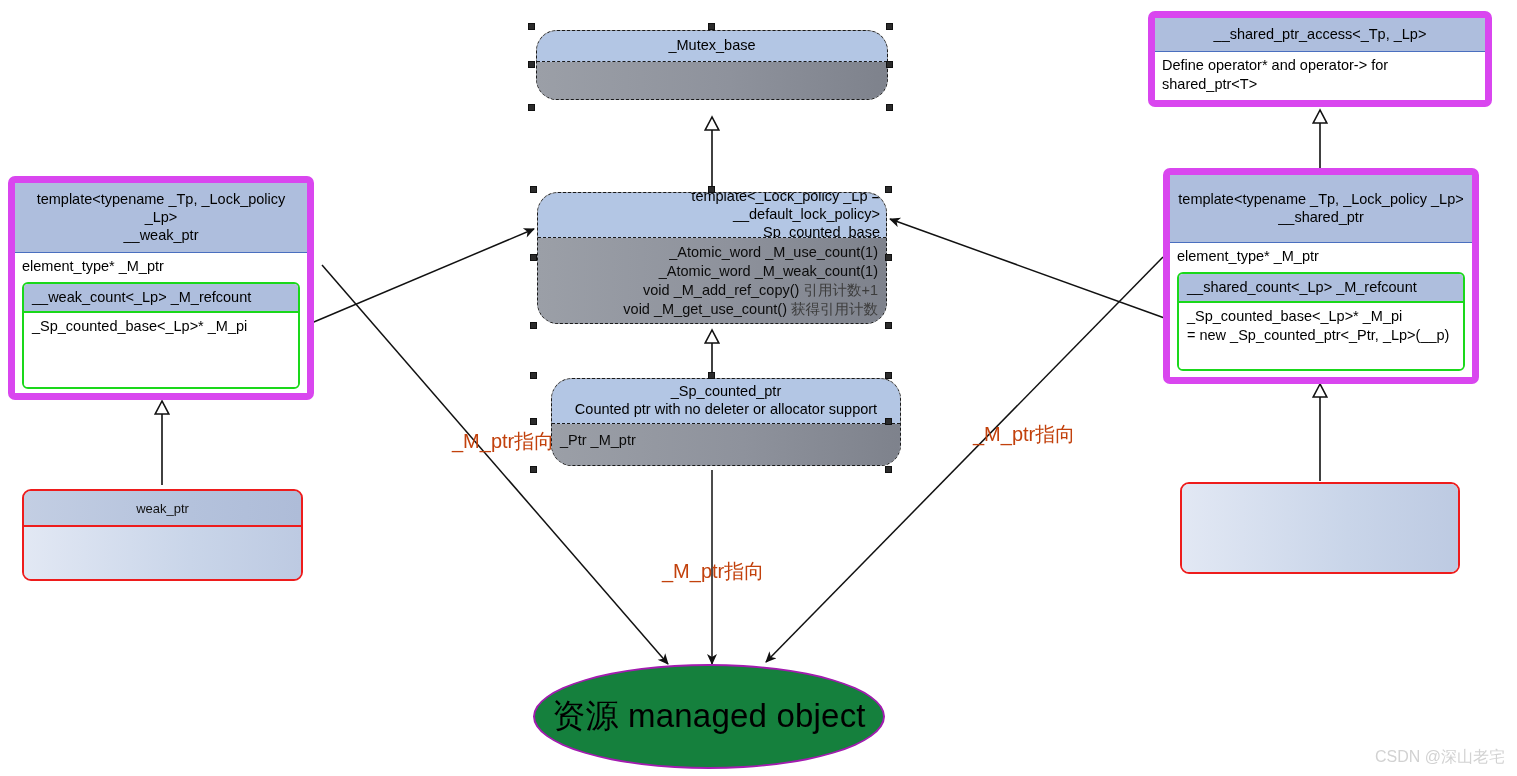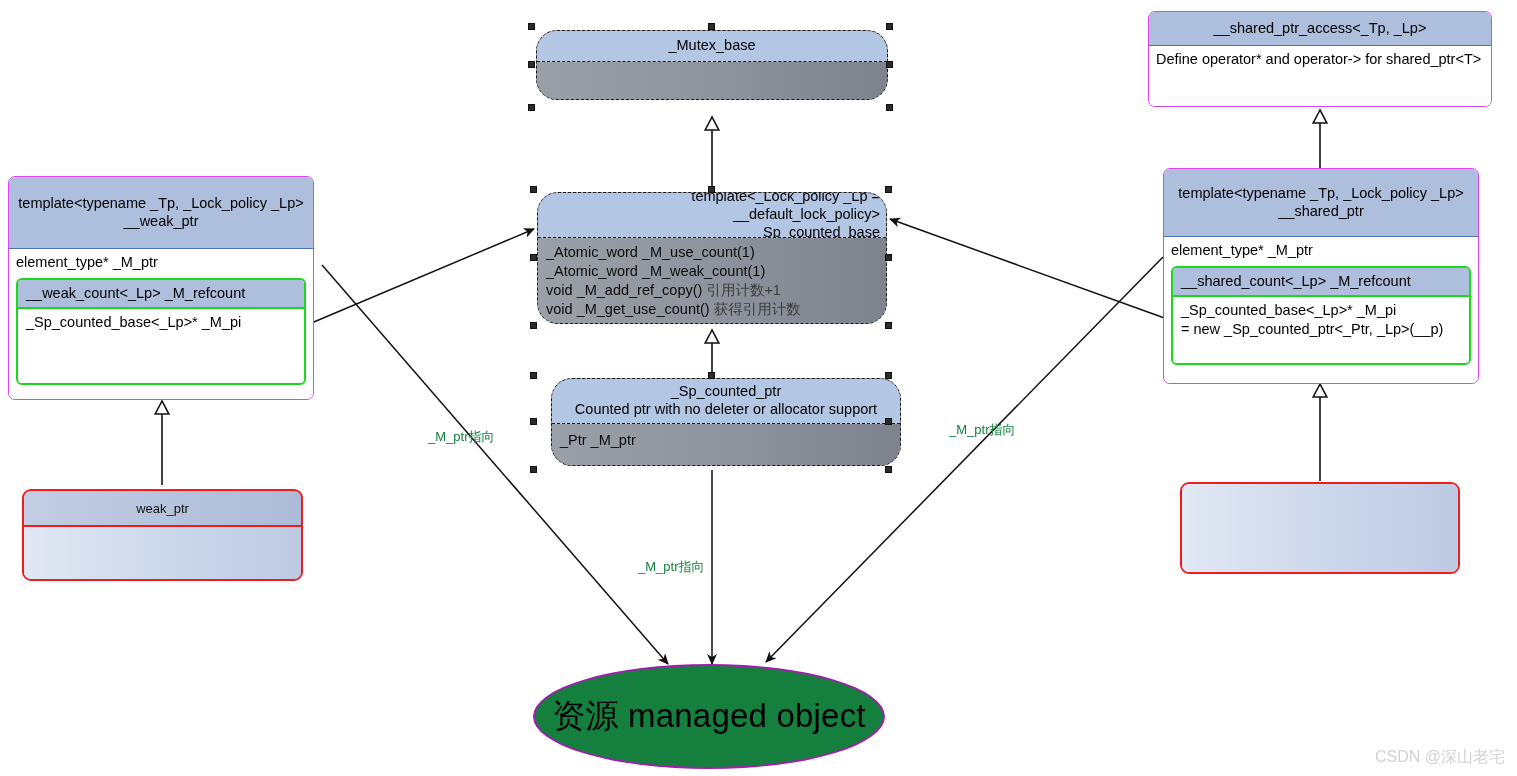--- a/index.html
+++ b/index.html
@@ -37,21 +37,21 @@
   }
   .uml .body{
     box-sizing:border-box;
     flex:1 1 auto;
     padding:4px 7px;
     line-height:1.30;
   }
 
   
   .solid-blue{
-    border:1px solid #d946ef;
+    border:7px solid #d946ef;
     border-radius:7px;
     background:#ffffff;
     box-shadow:0 0 0 0 transparent;
     overflow:hidden;
   }
   .solid-blue .hdr{
     background:#aebedd;
     border-bottom:1px solid #4a6fbf;
     color:#000;
     font-size:14.5px;
@@ -136,23 +136,24 @@
     background:#15803d;
     display:flex; align-items:center; justify-content:center;
     color:#000;
     font-size:33px;
     letter-spacing:0.2px;
   }
 
   
   .edge-label{
     position:absolute;
-    color:#15803d;
-    font-size:13px;
+    color:#c2410c;
+    font-size:20px;
     white-space:nowrap;
+    margin-left:24px;
   }
 
   .cjk-muted{ color:#3d3d3d; }
 
   
   .handle{
     position:absolute;
     width:7px; height:7px;
     background:#2b2b2b;
     border:1px solid #111;
@@ -231,21 +232,21 @@
   <div class="handle" style="left:708px;top:23px;"></div>
   <div class="handle" style="left:886px;top:23px;"></div>
   <div class="handle" style="left:528px;top:61px;"></div>
   <div class="handle" style="left:886px;top:61px;"></div>
   <div class="handle" style="left:528px;top:104px;"></div>
   <div class="handle" style="left:886px;top:104px;"></div>
 
   <div class="uml selected-box" style="left:537px; top:192px; width:350px; height:132px;">
     <div class="hdr" style="height:45px;text-align:right;">template&lt;_Lock_policy _Lp = __default_lock_policy&gt;
 _Sp_counted_base</div>
-    <div class="body" style="padding:5px 8px;">
+    <div class="body" style="padding:5px 8px;text-align:right;">
       <div><span>_Atomic_word   _M_use_count(1)</span></div>
       <div><span>_Atomic_word   _M_weak_count(1)</span></div>
       <div><span>void _M_add_ref_copy()</span> <span class="cjk-muted">引用计数+1</span></div>
       <div><span>void _M_get_use_count()</span> <span class="cjk-muted">获得引用计数</span></div>
     </div>
   </div>
   <div class="handle" style="left:530px;top:186px;"></div>
   <div class="handle" style="left:708px;top:186px;"></div>
   <div class="handle" style="left:885px;top:186px;"></div>
   <div class="handle" style="left:530px;top:254px;"></div>

